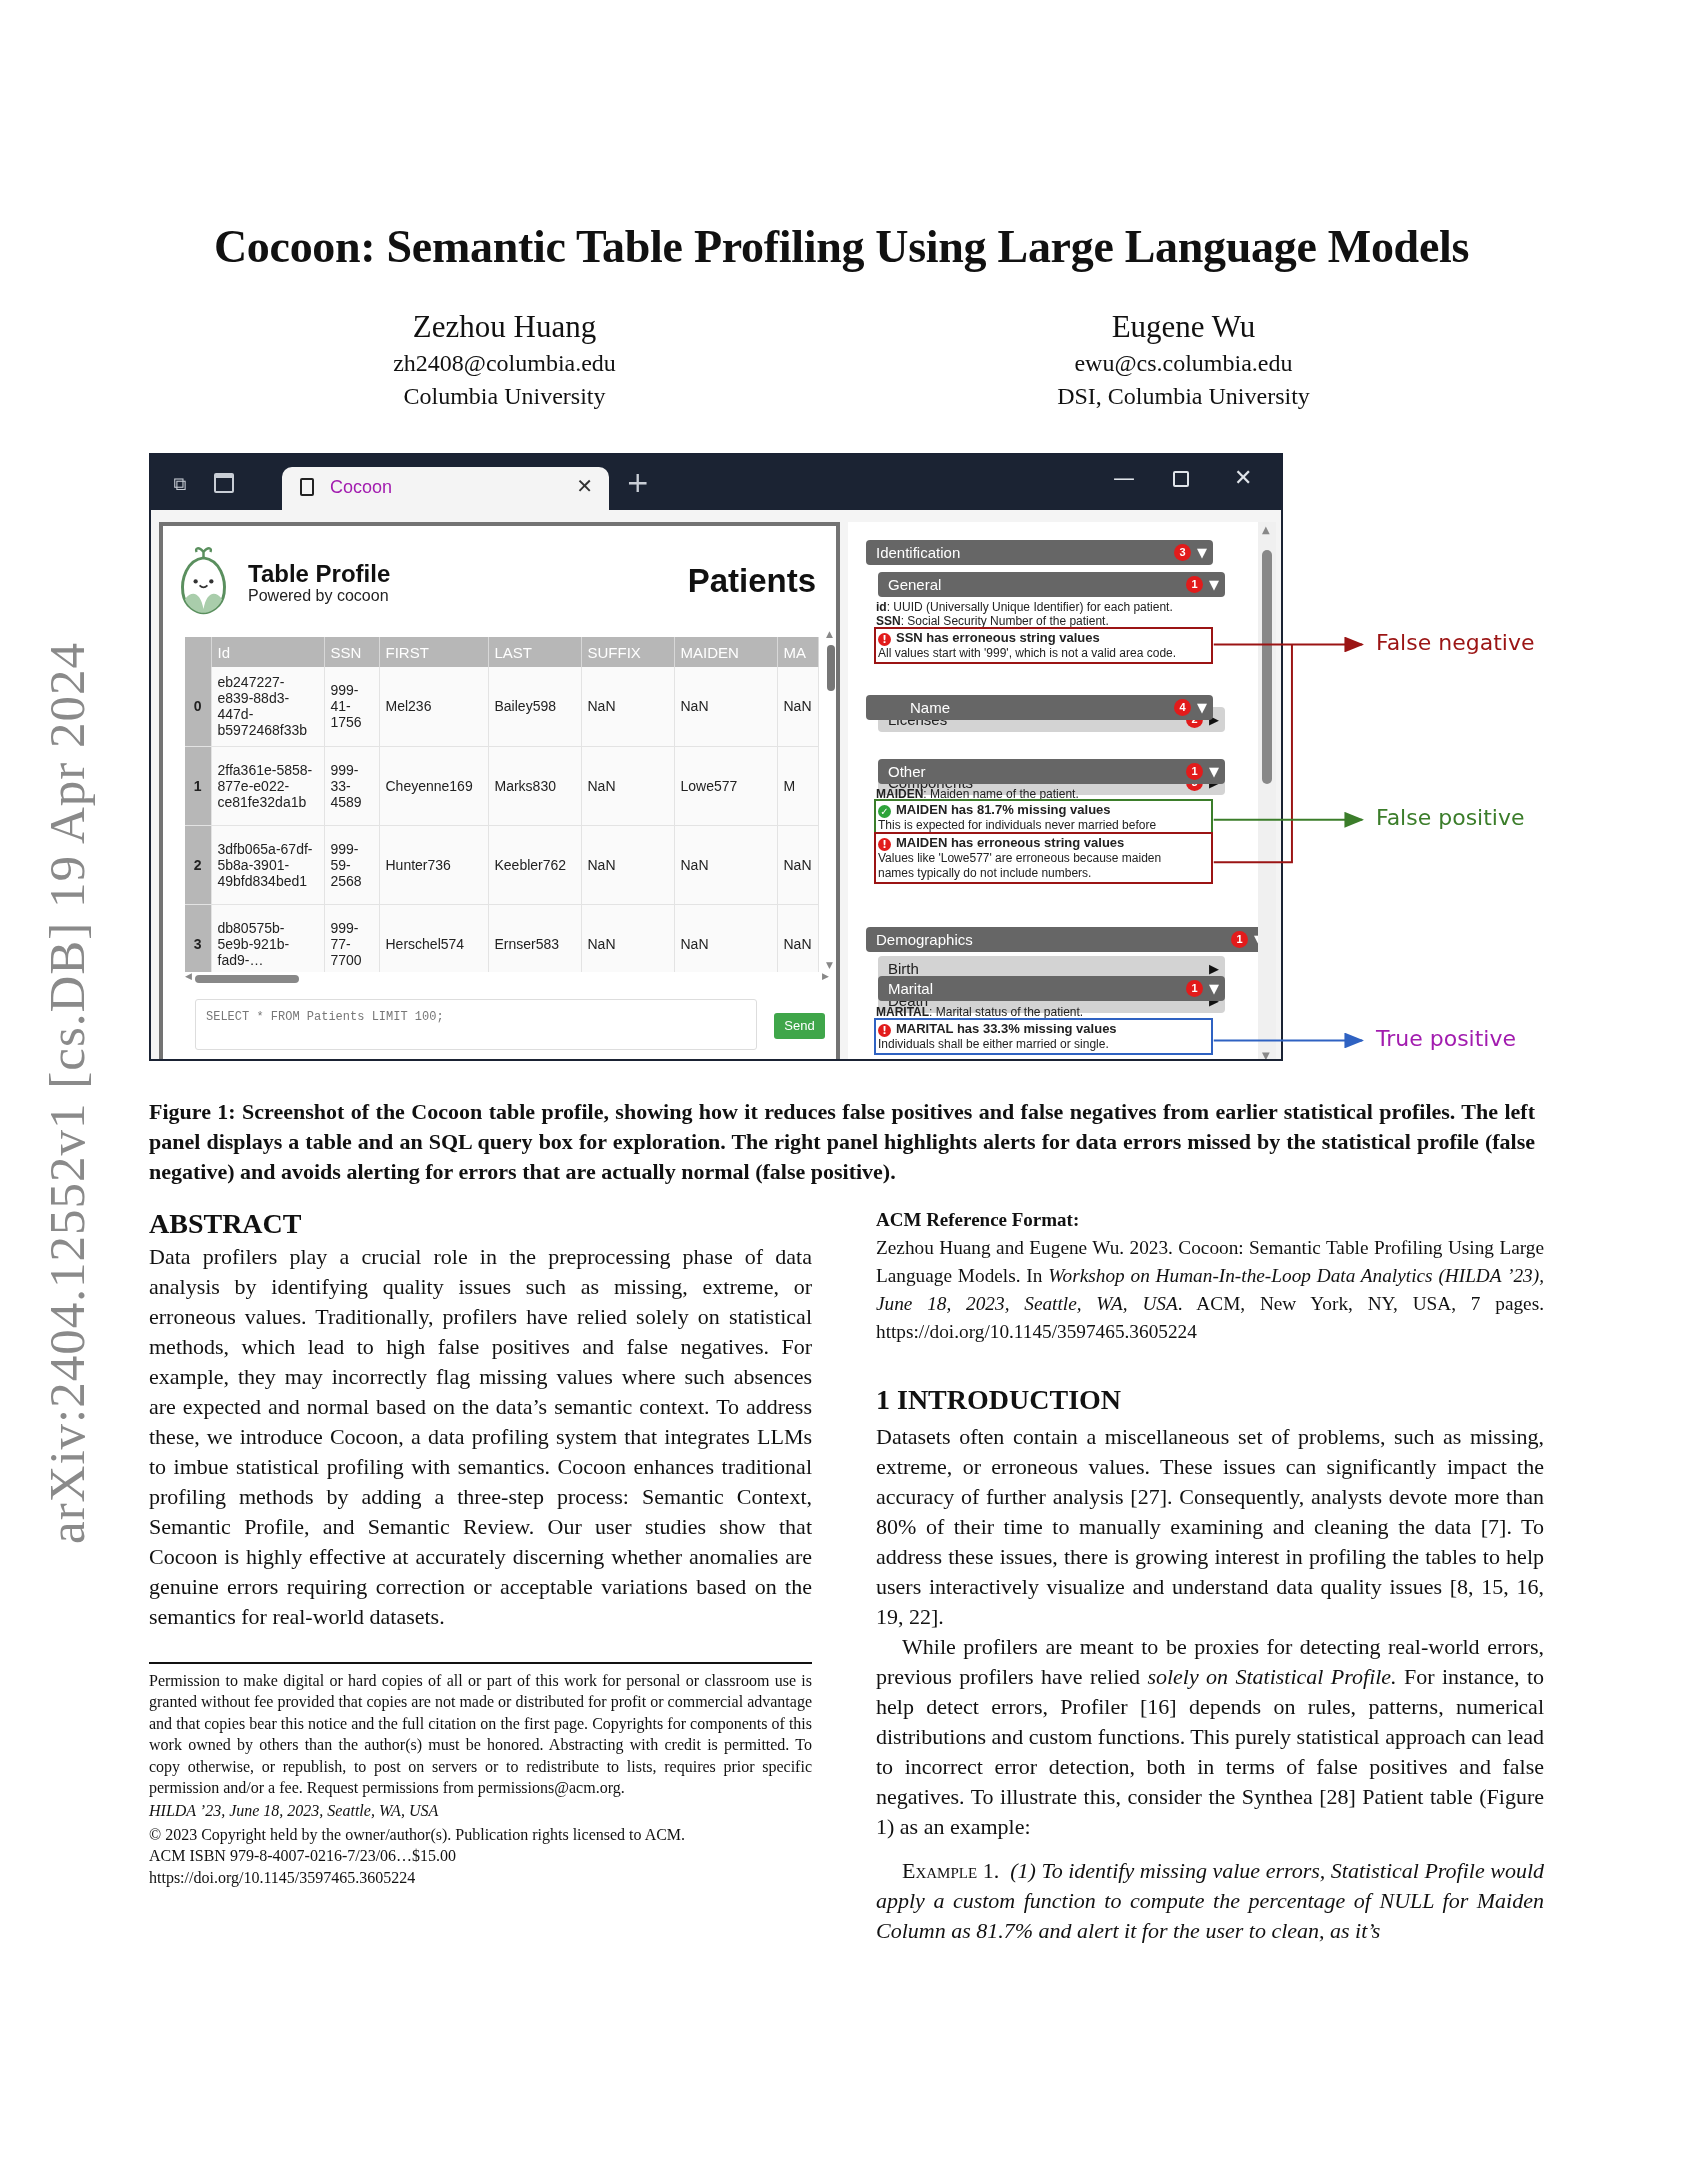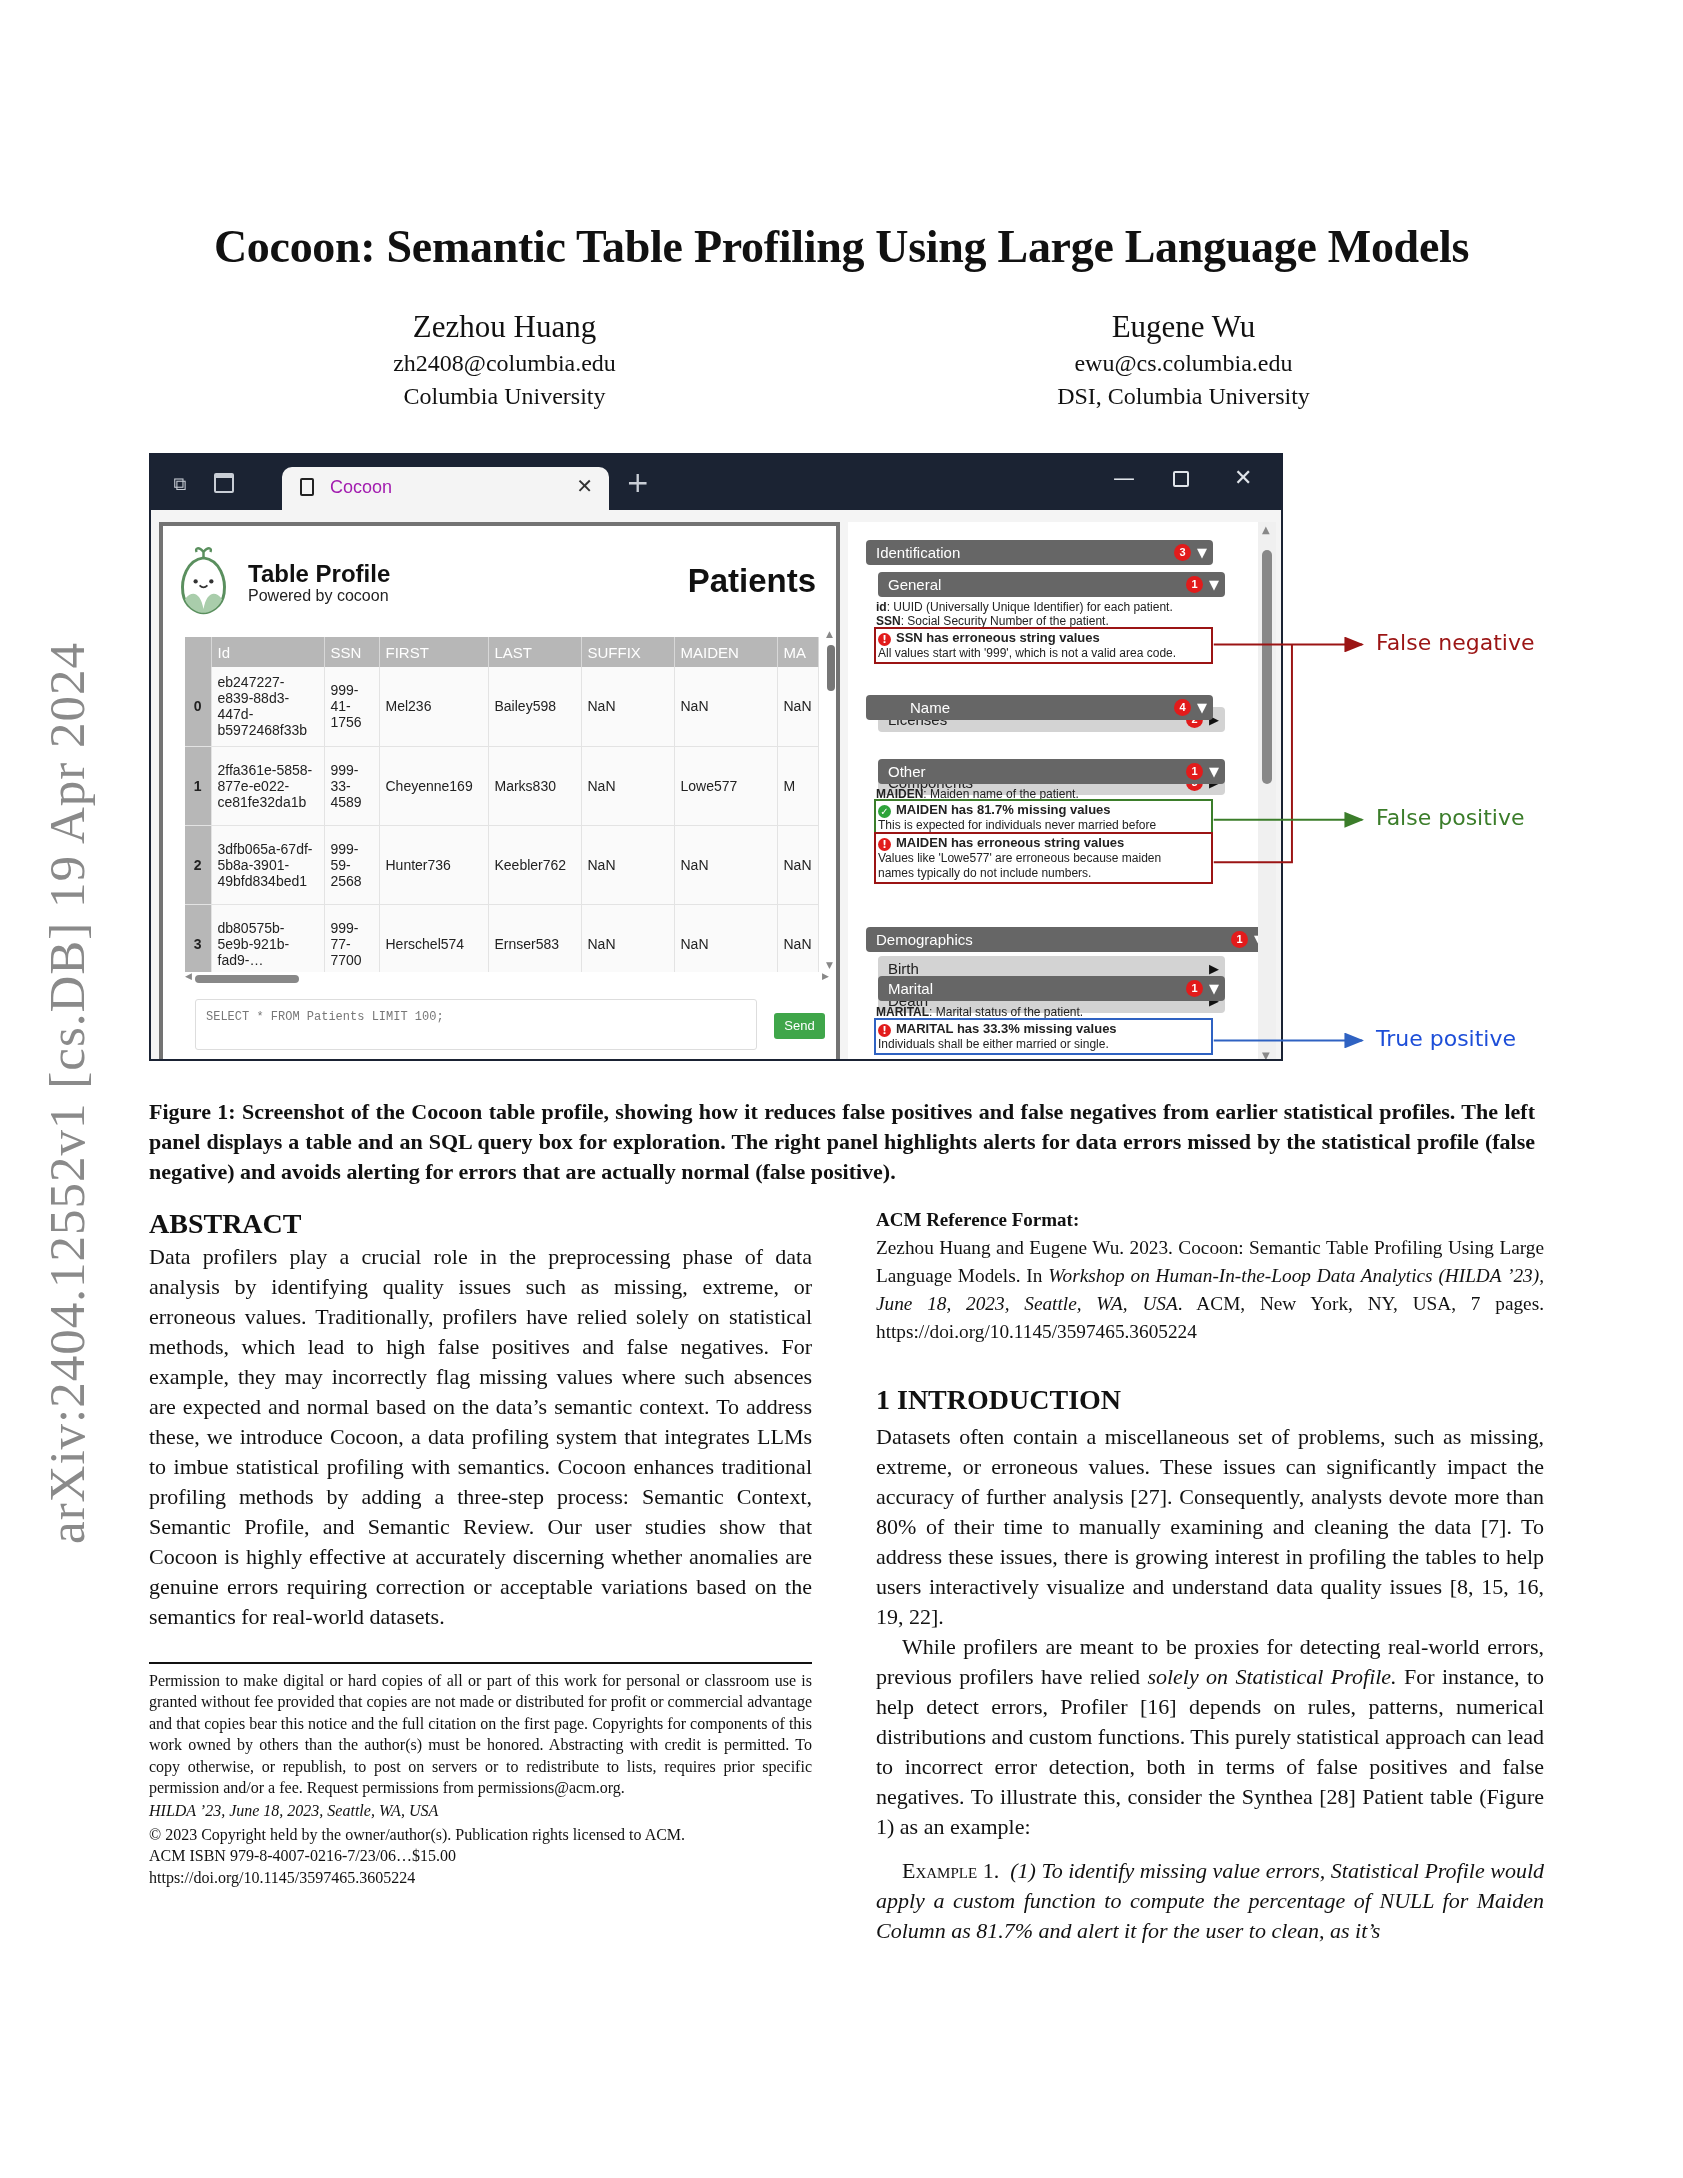--- a/index.html
+++ b/index.html
@@ -74,21 +74,21 @@
   .desc b { font-weight: bold; }
   .alert { position: absolute; font-family: "Liberation Sans", sans-serif; font-size: 12px; line-height: 15px; color: #222; padding: 1px 2px; background: #fff; white-space: nowrap; }
   .alert .head { font-weight: bold; font-size: 13px; }
   .alert .ico { display: inline-block; width: 13px; height: 13px; border-radius: 50%; color: #fff; font-size: 10px; font-weight: bold; text-align: center; line-height: 13px; margin-right: 5px; vertical-align: -1px; font-family: "DejaVu Sans", sans-serif; }
   .ico.err { background: #e21b1b; } .ico.ok { background: #2ea43a; }
   .alert.red { border: 2px solid #9b1414; } .alert.green { border: 2px solid #3b7d2a; } .alert.blue { border: 2px solid #2f62c2; }
 
   .callout { position: absolute; font-family: "DejaVu Sans", sans-serif; font-size: 22px; text-align: right; }
   .callout.fn { left: 1376px; top: 630px; color: #9b1414; }
   .callout.fp { left: 1376px; top: 805px; color: #3b7d2a; }
-  .callout.tp { left: 1376px; top: 1026px; color: #1d4ed8; }
+  .callout.tp { left: 1376px; top: 1026px; color: #a21caf; }
   svg.lines { position: absolute; left: 0; top: 0; width: 1683px; height: 1089px; pointer-events: none; }
 
   .caption { position: absolute; left: 149px; top: 1097px; width: 1386px; font-size: 22px; font-weight: bold; line-height: 30px; text-align: justify; }
 
   .col-left { position: absolute; left: 149px; top: 1206px; width: 663px; }
   .col-right { position: absolute; left: 876px; top: 1206px; width: 668px; }
   h2.sec-h { font-size: 28px; font-weight: bold; line-height: 36px; }
   p.body { font-size: 22px; line-height: 30px; text-align: justify; hyphens: auto; }
   p.indent { text-indent: 26px; }
   .rule { width: 663px; border-top: 2px solid #111; margin-top: 30px; margin-bottom: 6px; }

